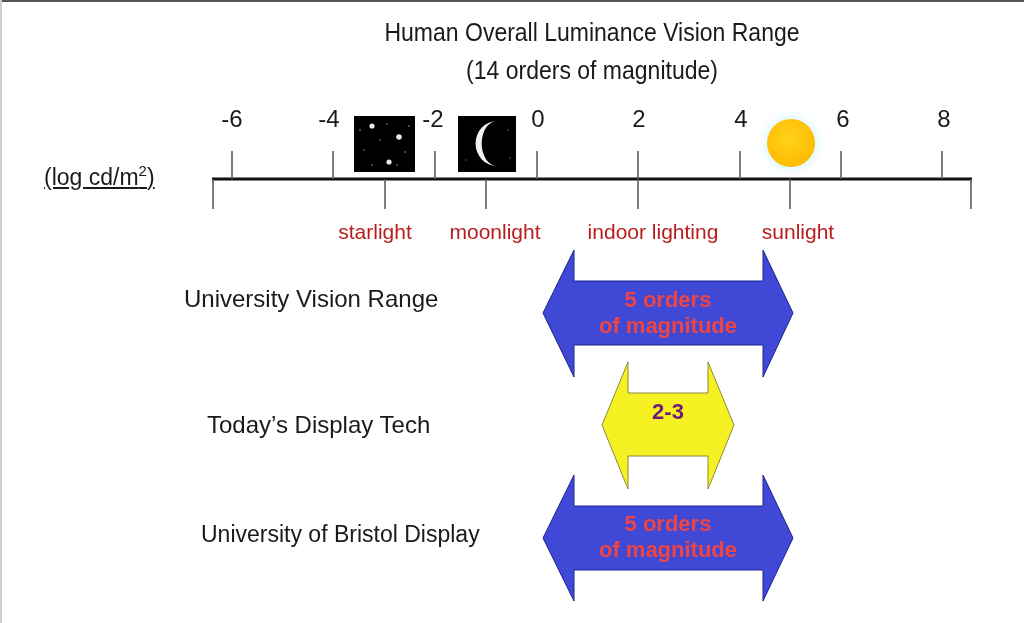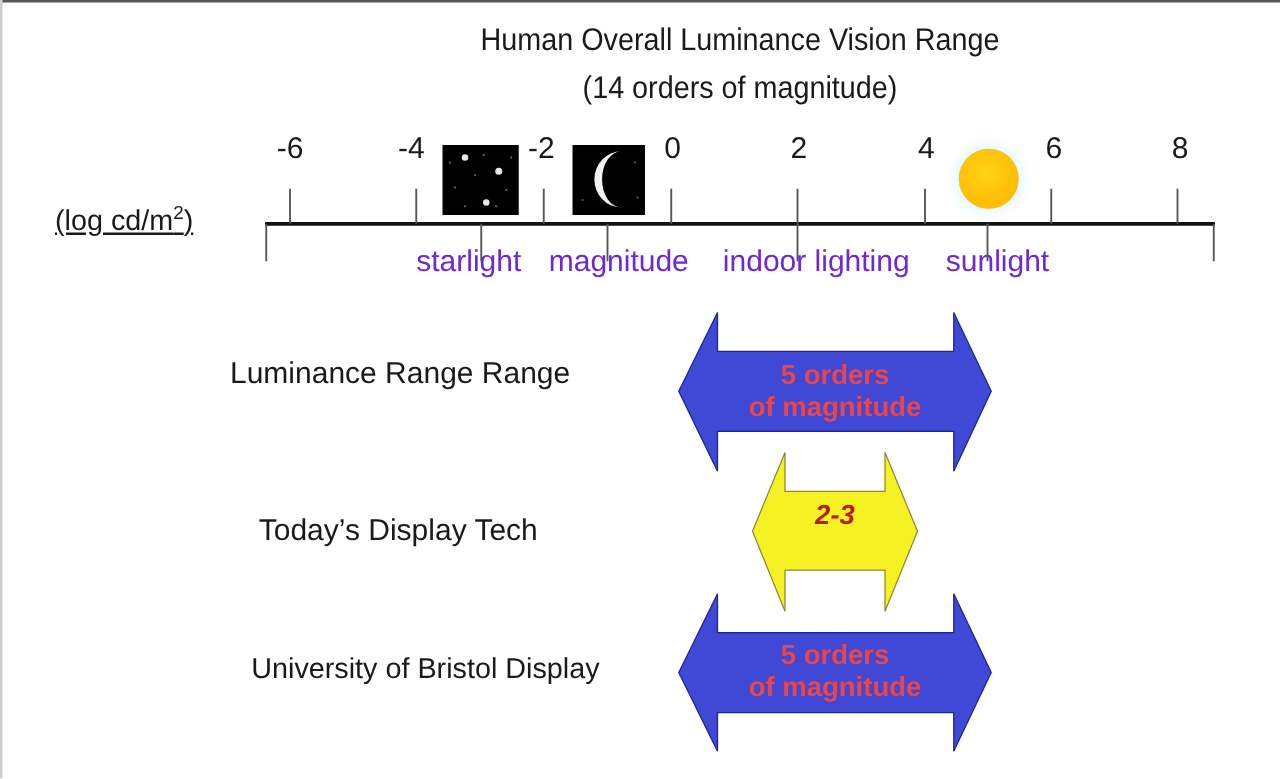--- a/index.html
+++ b/index.html
@@ -47,43 +47,43 @@
     .unit-label {
       position: absolute;
       left: 44px; top: 162px;
       font-size: 23px;
       color: #1a1a1a;
       text-decoration: underline;
     }
     .unit-label sup { font-size: 15px; vertical-align: 9px; }
     .cat-label {
       position: absolute;
-      top: 196px;
-      font-size: 24px;
-      color: #6d28d9;
+      top: 220px;
+      font-size: 21px;
+      color: #b91c1c;
       white-space: nowrap;
       transform: translateX(-50%);
     }
     .row-label {
       position: absolute;
       font-size: 24px;
       line-height: 28px;
       color: #1a1a1a;
       white-space: nowrap;
     }
     .arrow-text {
       position: absolute;
       text-align: center;
       font-weight: bold;
       font-size: 22px;
       line-height: 26px;
       white-space: nowrap;
     }
     .arrow-text.blue { color: #ef4444; }
-    .arrow-text.yellow { color: #b91c1c; font-style: italic; }
+    .arrow-text.yellow { color: #701a75; }
   </style>
 </head>
 <body>
 
 <div class="frame-top"></div>
 <div class="frame-left"></div>
 
 <div class="title t1">Human Overall Luminance Vision Range</div>
 <div class="title t2">(14 orders of magnitude)</div>
 
@@ -163,26 +163,26 @@
 <div class="tick-label" style="left:202px;">-6</div>
 <div class="tick-label" style="left:299px;">-4</div>
 <div class="tick-label" style="left:403px;">-2</div>
 <div class="tick-label" style="left:508px;">0</div>
 <div class="tick-label" style="left:609px;">2</div>
 <div class="tick-label" style="left:711px;">4</div>
 <div class="tick-label" style="left:813px;">6</div>
 <div class="tick-label" style="left:914px;">8</div>
 
 <div class="cat-label" style="left:375px;">starlight</div>
-<div class="cat-label" style="left:495px;">magnitude</div>
+<div class="cat-label" style="left:495px;">moonlight</div>
 <div class="cat-label" style="left:653px;">indoor lighting</div>
 <div class="cat-label" style="left:798px;">sunlight</div>
 
 <div class="row-label" style="left:184px; top:285px;">
-  <div>Luminance Range Range</div>
+  <div>University Vision Range</div>
 </div>
 <div class="row-label" style="left:207px; top:411px;">Today’s Display Tech</div>
 <div class="row-label" style="left:201px; top:520px; font-size:23px;">University of Bristol Display</div>
 
 <div class="arrow-text blue" style="left:568px; width:200px; top:287px;">
   <div>5 orders</div>
   <div>of magnitude</div>
 </div>
 <div class="arrow-text yellow" style="left:618px; width:100px; top:399px;">
   <div>2-3</div>

